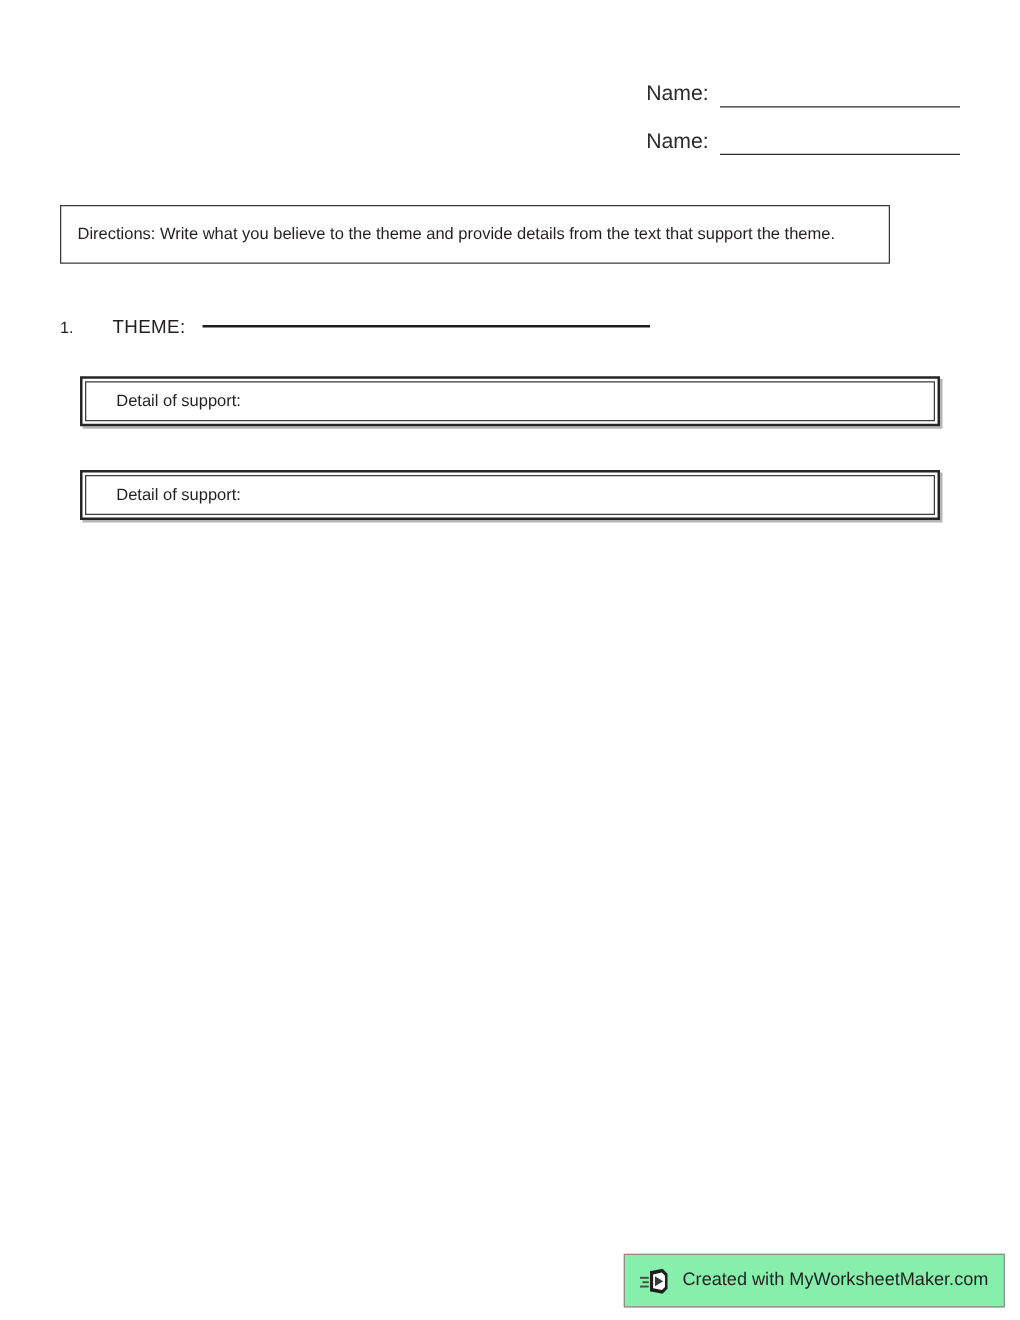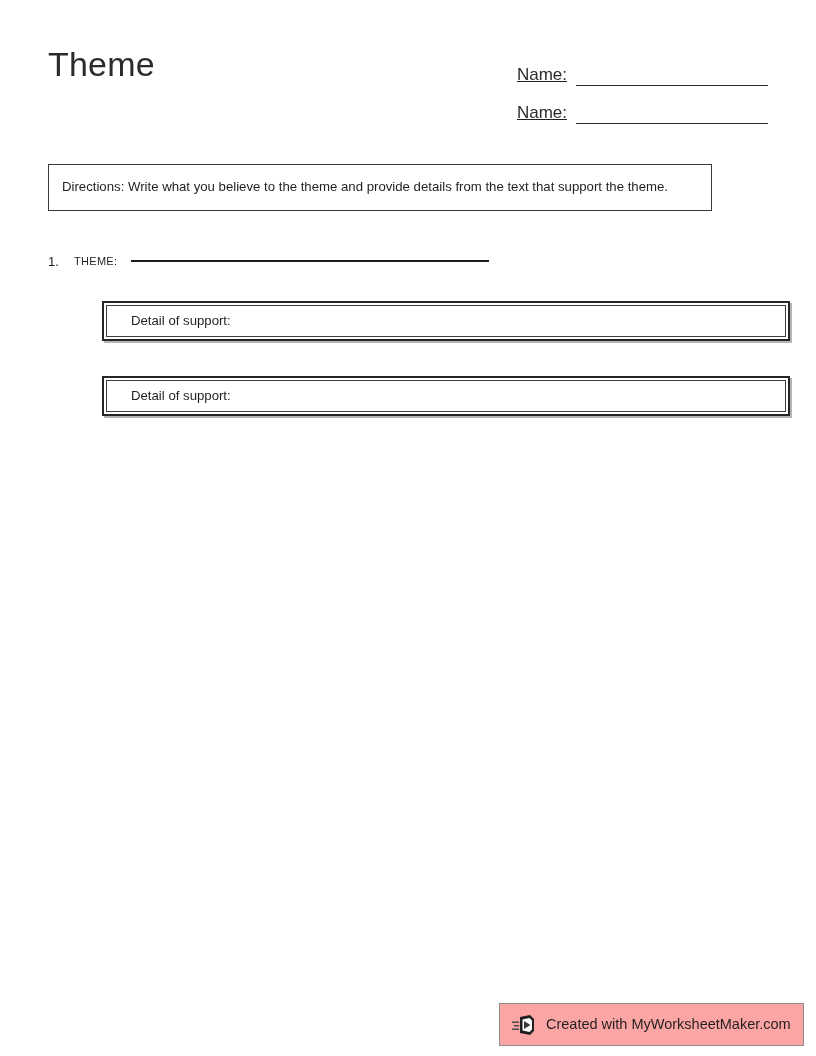--- a/index.html
+++ b/index.html
@@ -40,21 +40,20 @@
     color: #2b2b2b;
     line-height: 1.1;
     white-space: nowrap;
   }
 
   .namedate {
     position: absolute;
     right: 0;
     top: 6px;
     width: 300px;
-    text-decoration: underline;
   }
   .nd-row {
     display: flex;
     align-items: flex-end;
     justify-content: flex-end;
     height: 38px;
   }
   .nd-label {
     font-size: 17px;
     color: #2b2b2b;
@@ -91,44 +90,44 @@
     display: flex;
     align-items: center;
     height: 22px;
   }
   .theme-num {
     font-size: 13px;
     color: #231f20;
     width: 26px;
   }
   .theme-label {
-    font-size: 11px;
+    font-size: 15px;
     letter-spacing: 0.3px;
     color: #231f20;
     white-space: nowrap;
+    margin-left: 16px;
   }
   .theme-rule {
     width: 358px;
     height: 0;
     margin-left: 14px;
     border-bottom: 2.2px solid #1c1c1c;
   }
 
   
   .support-box {
     position: absolute;
     left: 64px;
     width: 688px;
     height: 40px;
     box-sizing: border-box;
     background: #ffffff;
     border: 2.5px solid #262626;
     padding: 2px;
     box-shadow: 2px 2px 0 0 rgba(120,120,120,0.55);
-    margin-left: 38px;
   }
   .support-inner {
     width: 100%;
     height: 100%;
     box-sizing: border-box;
     border: 1px solid #3d3d3d;
     display: flex;
     align-items: center;
     padding-left: 24px;
     background: #ffffff;
@@ -143,21 +142,21 @@
 
   
   .footer-badge {
     position: absolute;
     left: 499px;
     top: 1003px;
     width: 305px;
     height: 43px;
     box-sizing: border-box;
     border: 1px solid #8d8d8d;
-    background: #fca5a5;
+    background: #86efac;
     display: flex;
     align-items: center;
     padding-left: 12px;
   }
   .footer-logo {
     width: 26px;
     height: 24px;
     flex: 0 0 auto;
     margin-right: 8px;
     display: block;
@@ -168,21 +167,20 @@
     white-space: nowrap;
     line-height: 1;
   }
 </style>
 </head>
 <body>
 
 <div class="page">
 
   <div class="header">
-    <div class="title">Theme</div>
 
     <div class="namedate">
       <div class="nd-row">
         <span class="nd-label">Name:</span>
         <span class="nd-line"></span>
       </div>
       <div class="nd-row">
         <span class="nd-label">Name:</span>
         <span class="nd-line"></span>
       </div>

